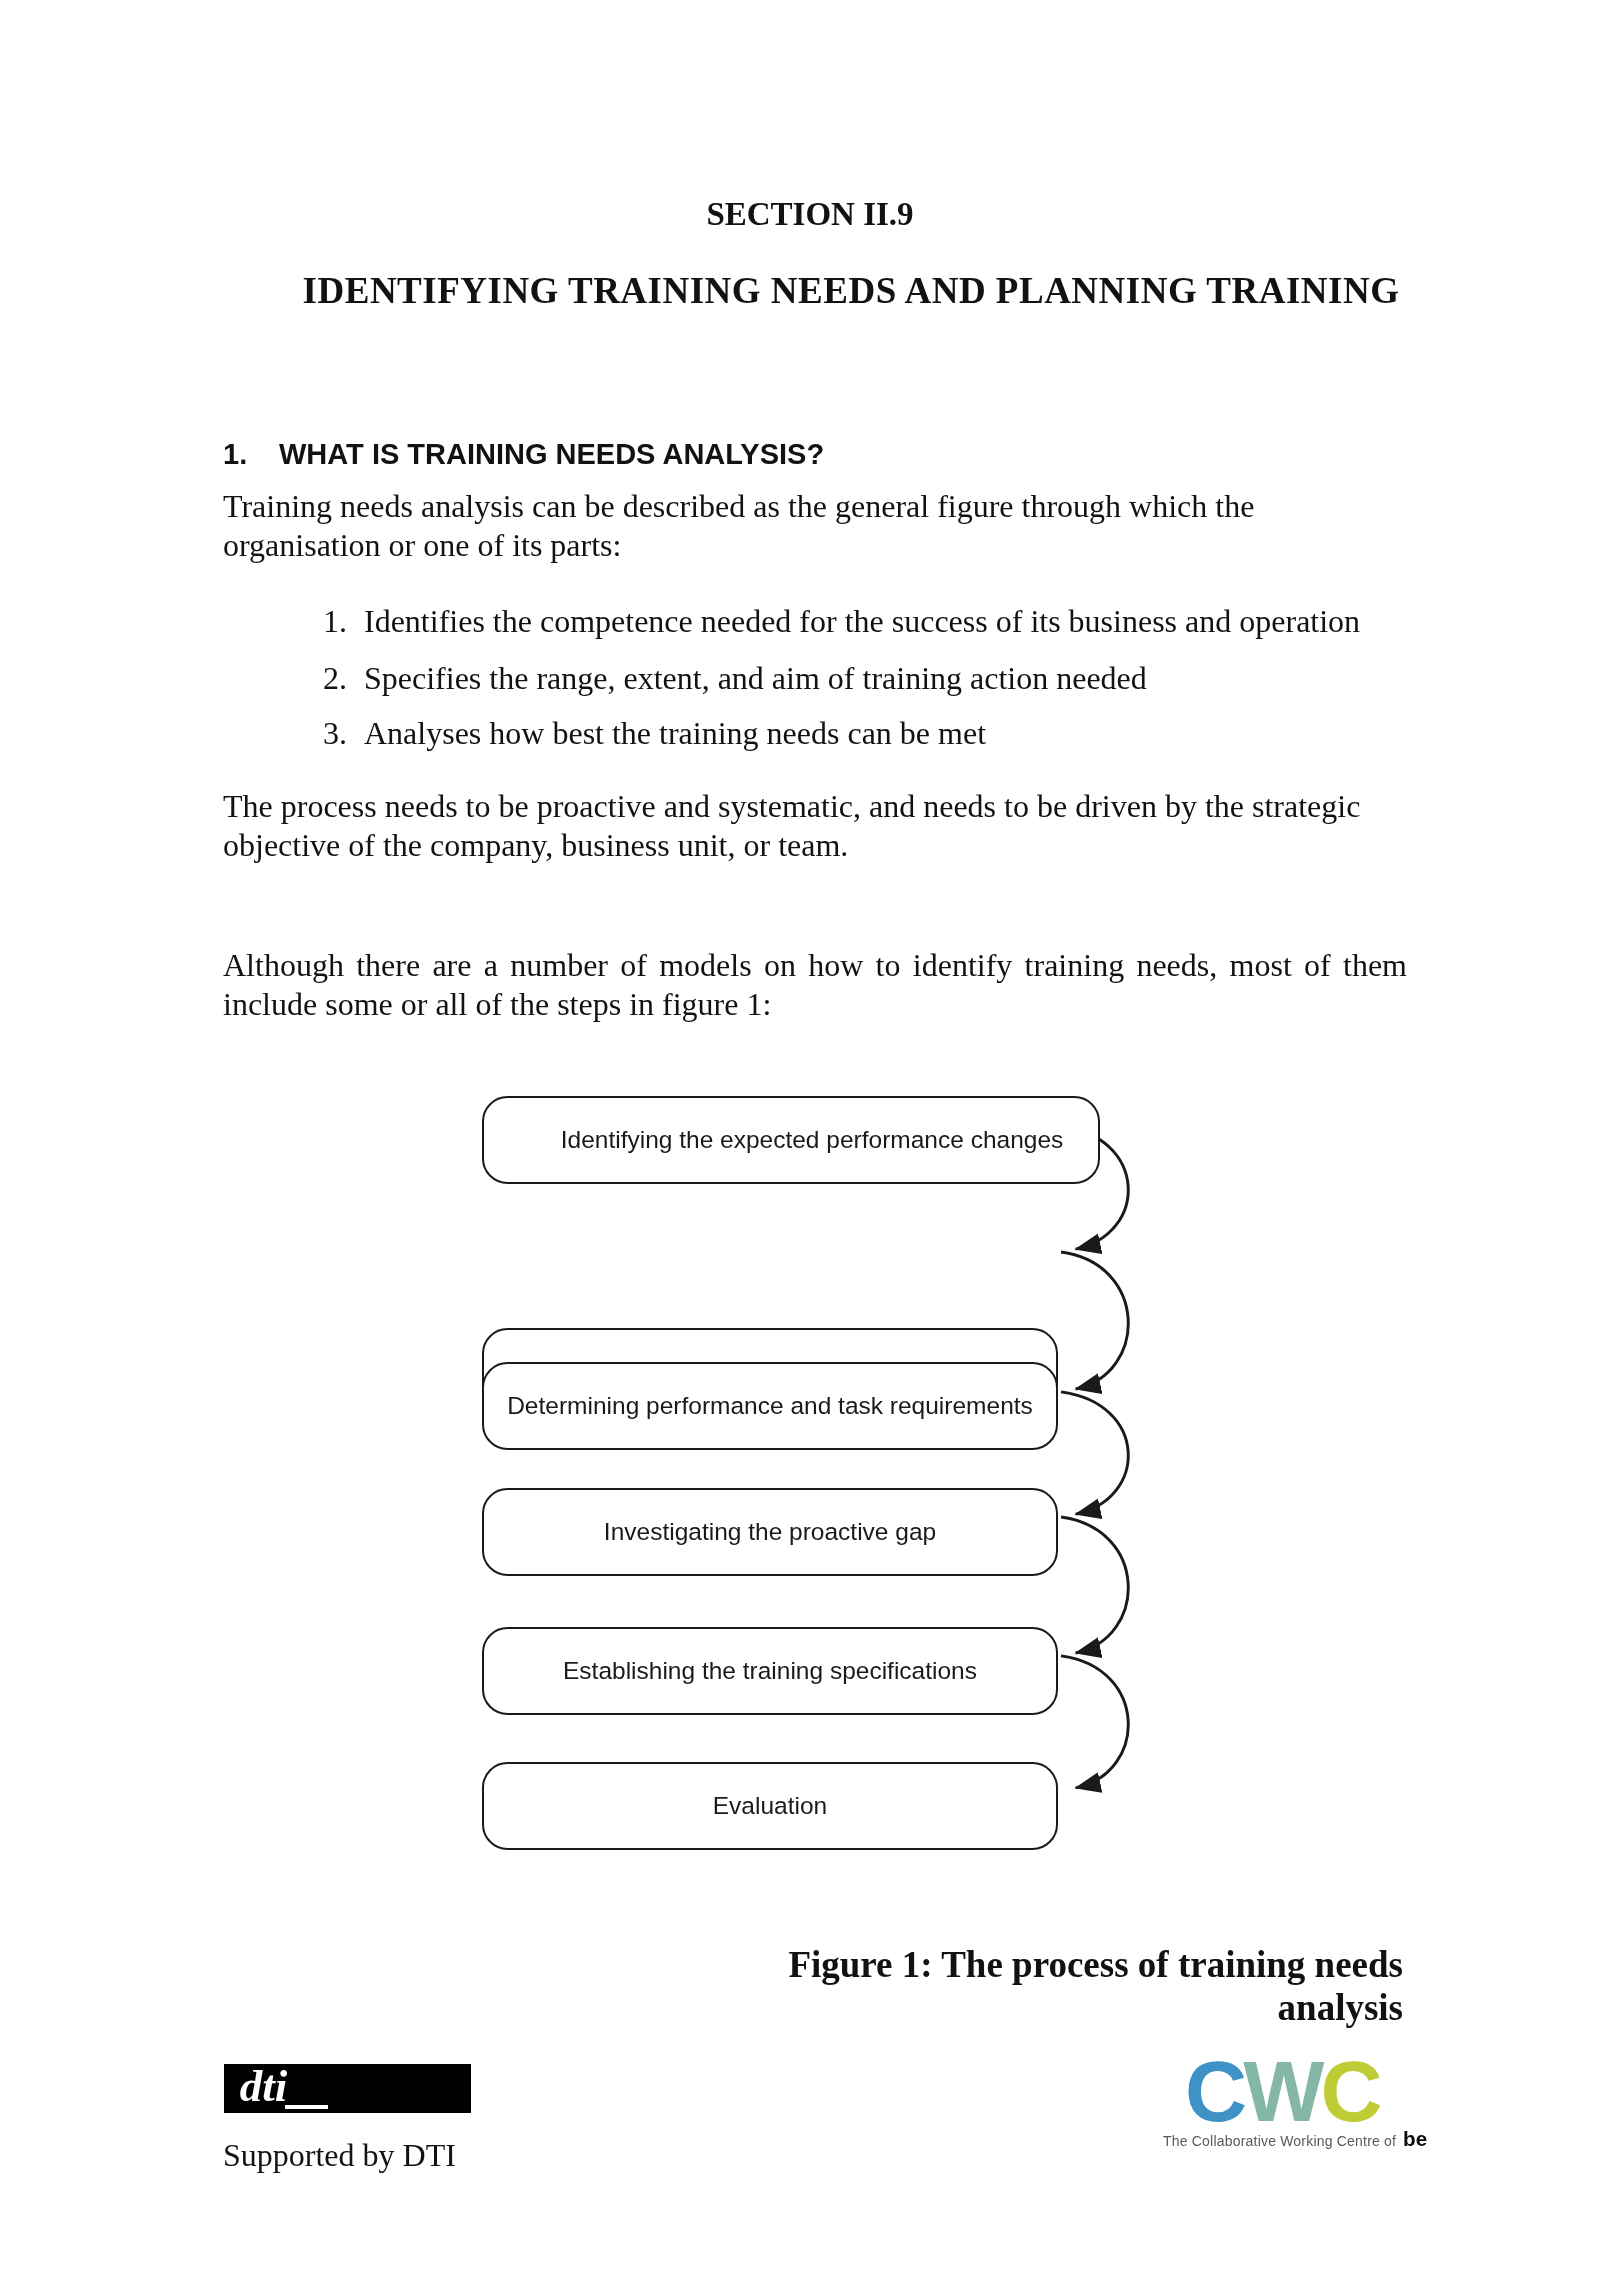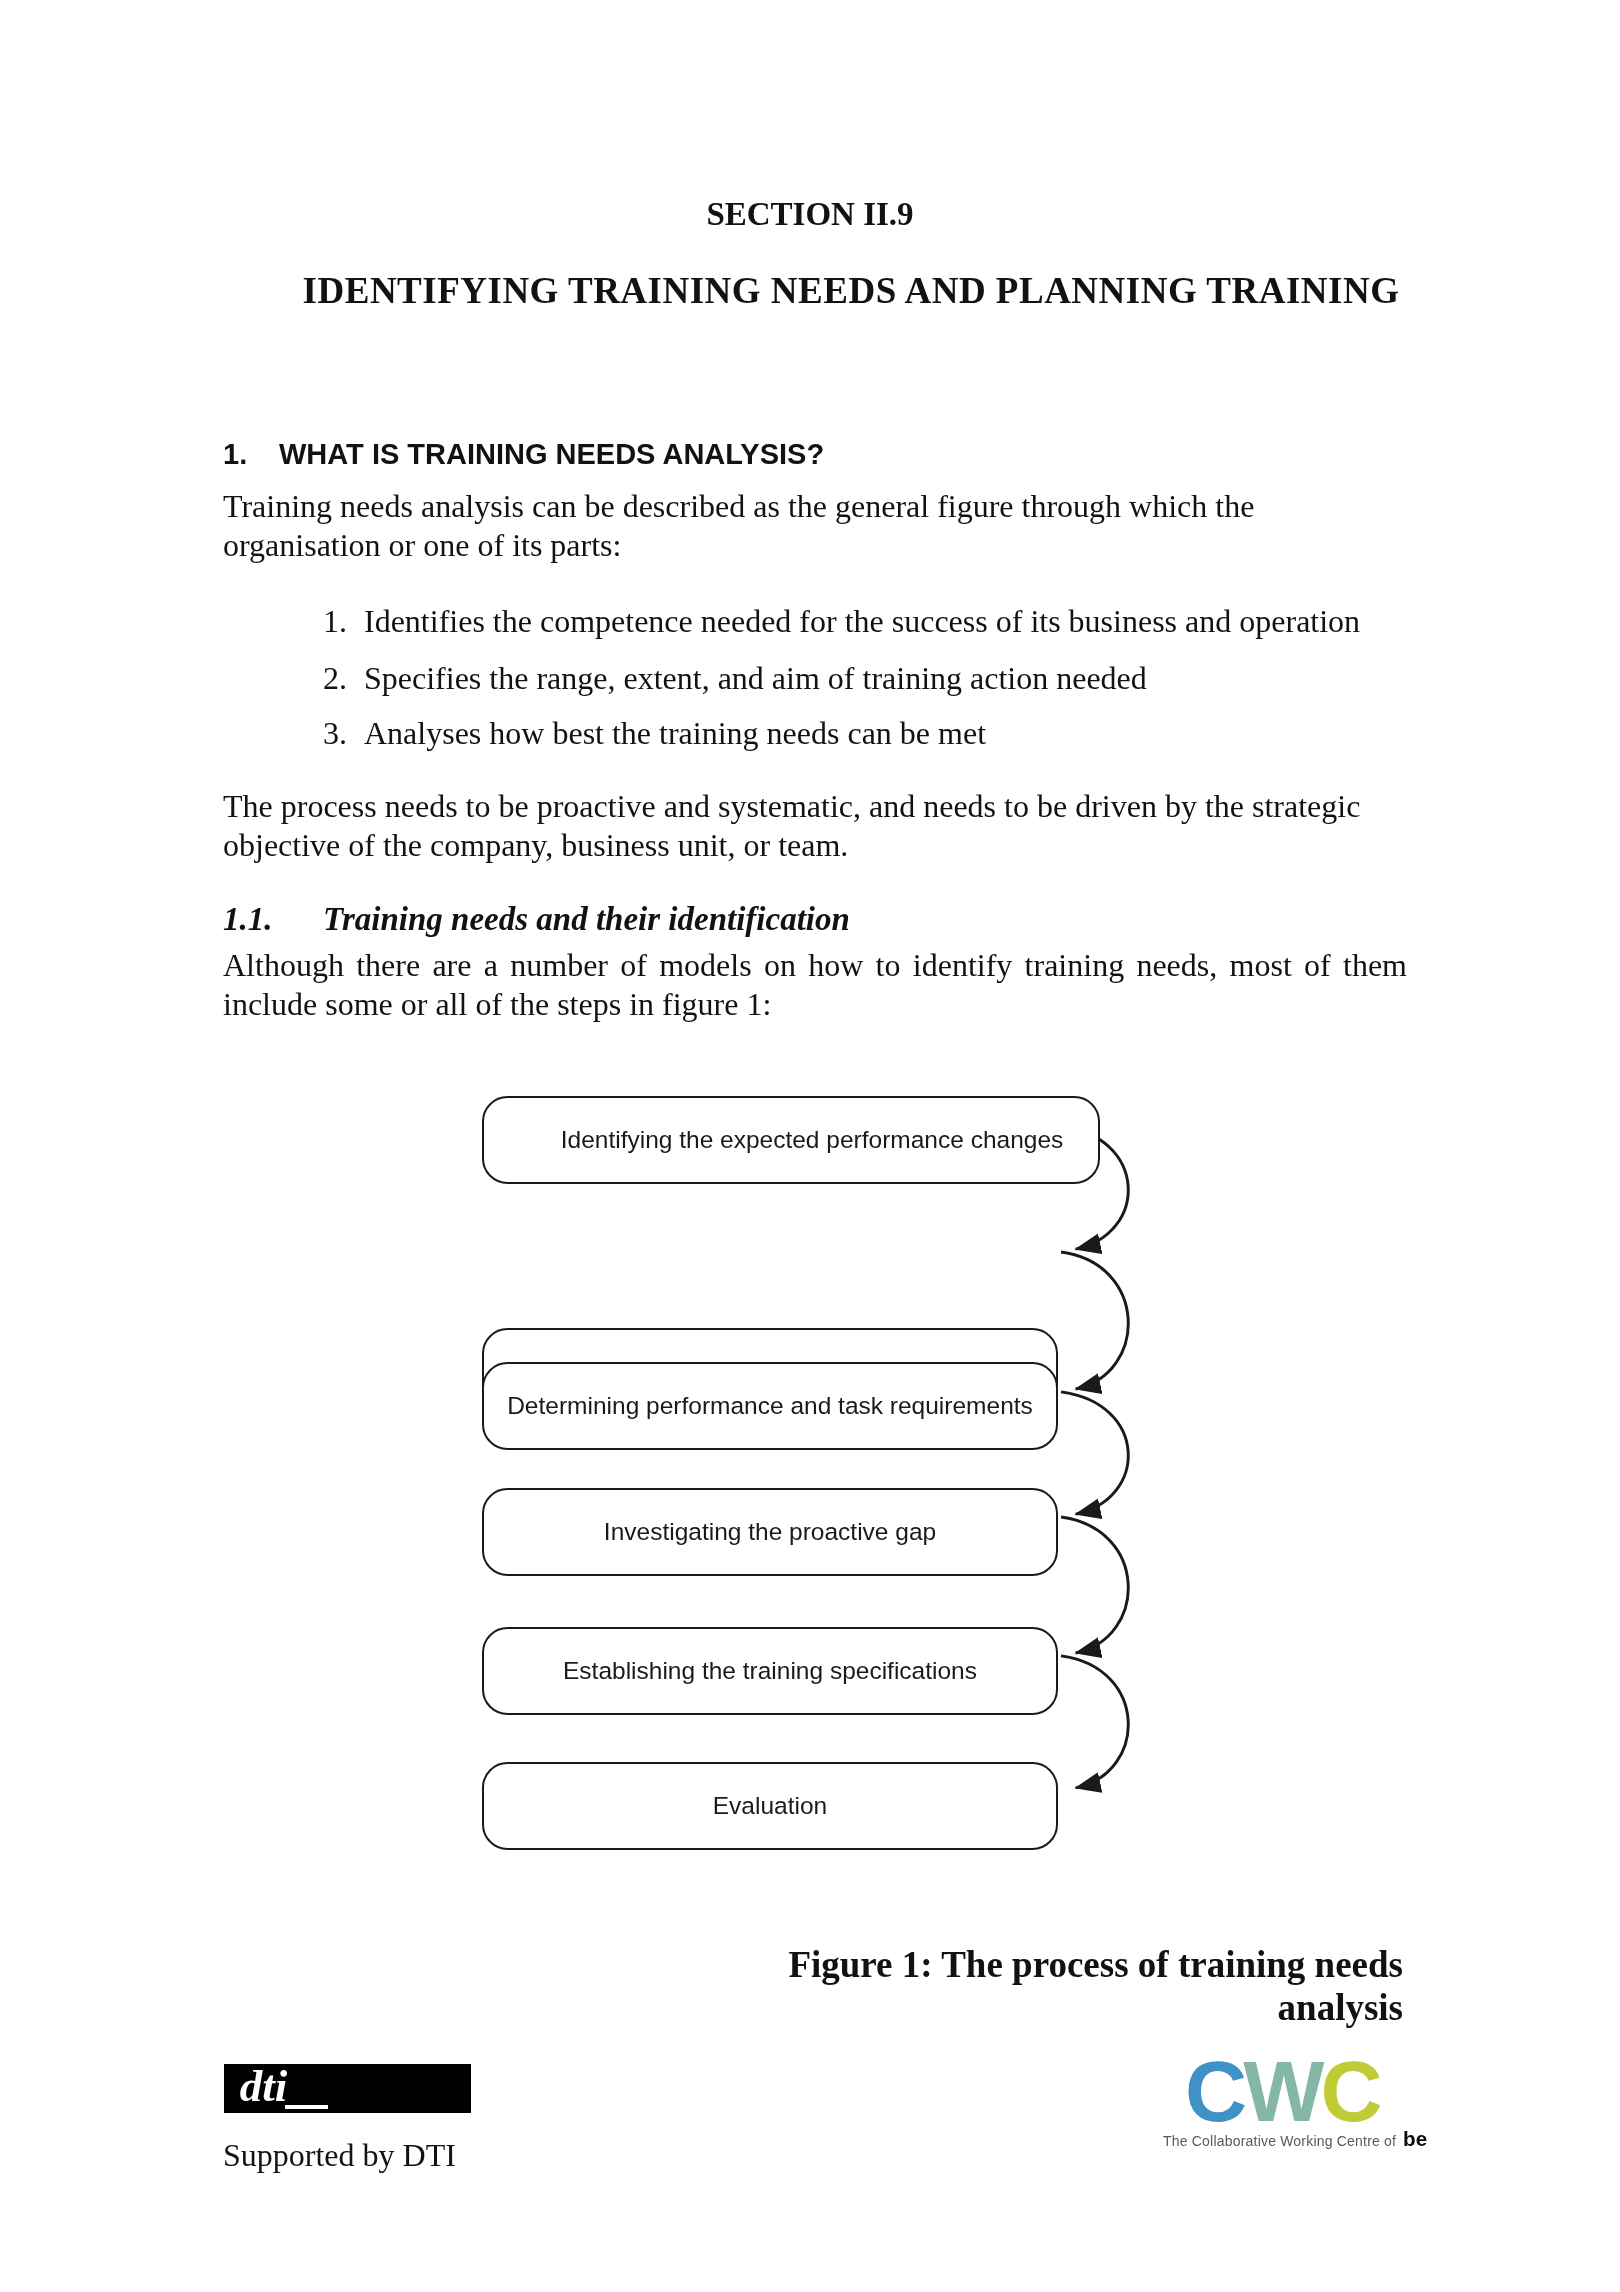--- a/index.html
+++ b/index.html
@@ -88,24 +88,20 @@
     <span class="num">2.</span>
     <span>Specifies the range, extent, and aim of training action needed</span>
   </div>
   <div class="list-row list-3">
     <span class="num">3.</span>
     <span>Analyses how best the training needs can be met</span>
   </div>
 
   <div class="body-par par-closing">The process needs to be proactive and systematic, and needs to be driven by the strategic objective of the company, business unit, or team.</div>
 
-  <div class="h2-row">
-    <span class="num">1.1.</span>
-    <span>Training needs and their identification</span>
-  </div>
 
   <div class="body-par par-models">Although there are a number of models on how to identify training needs, most of them include some or all of the steps in figure 1:</div>
 
   <svg class="arrow-layer" viewBox="1040 1100 180 810" xmlns="http://www.w3.org/2000/svg">
     <defs>
       <marker id="ah" viewBox="0 0 10 8" refX="9.5" refY="4" markerWidth="9" markerHeight="7.2" orient="auto" markerUnits="strokeWidth">
         <path d="M0,0 L10,4 L0,8 z" fill="#1a1a1a"></path>
       </marker>
     </defs>
     <g fill="none" stroke="#1a1a1a" stroke-width="3">

